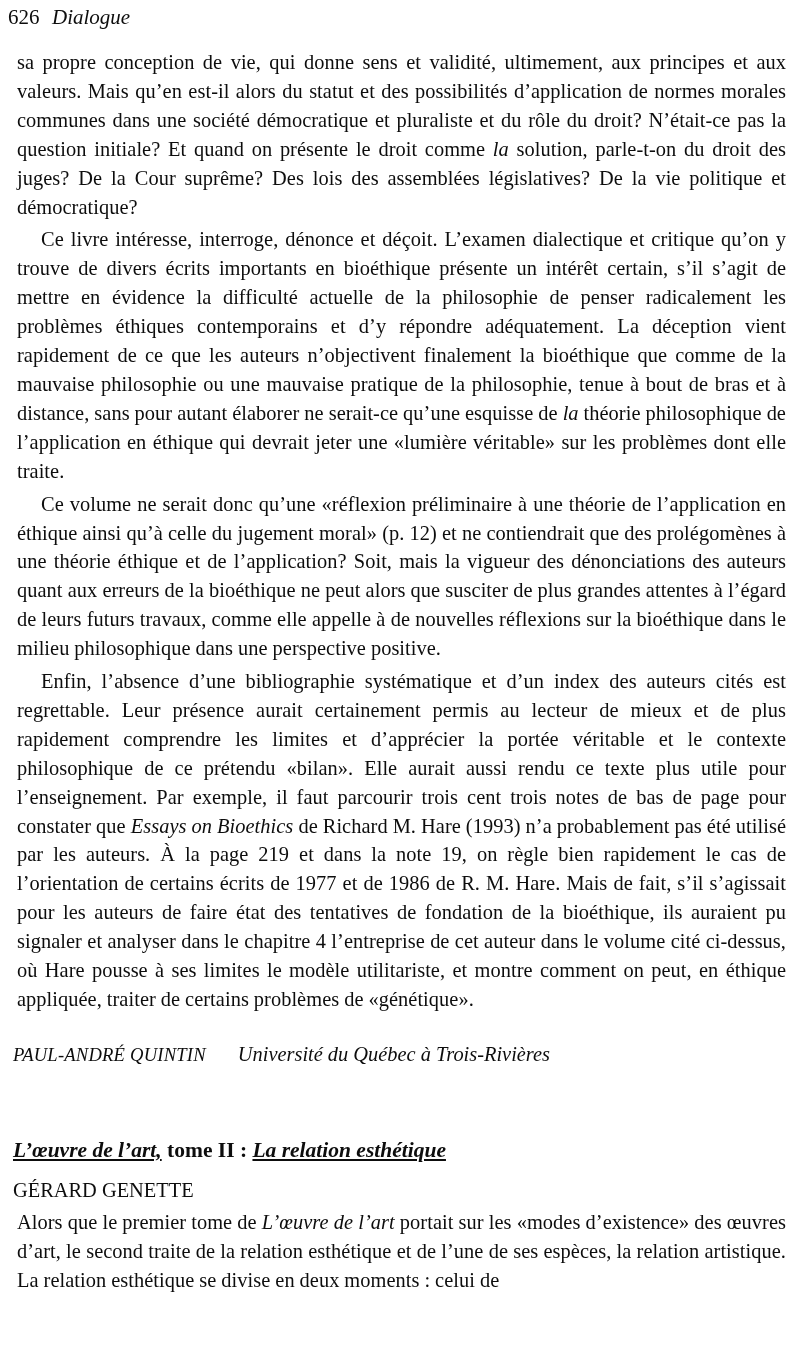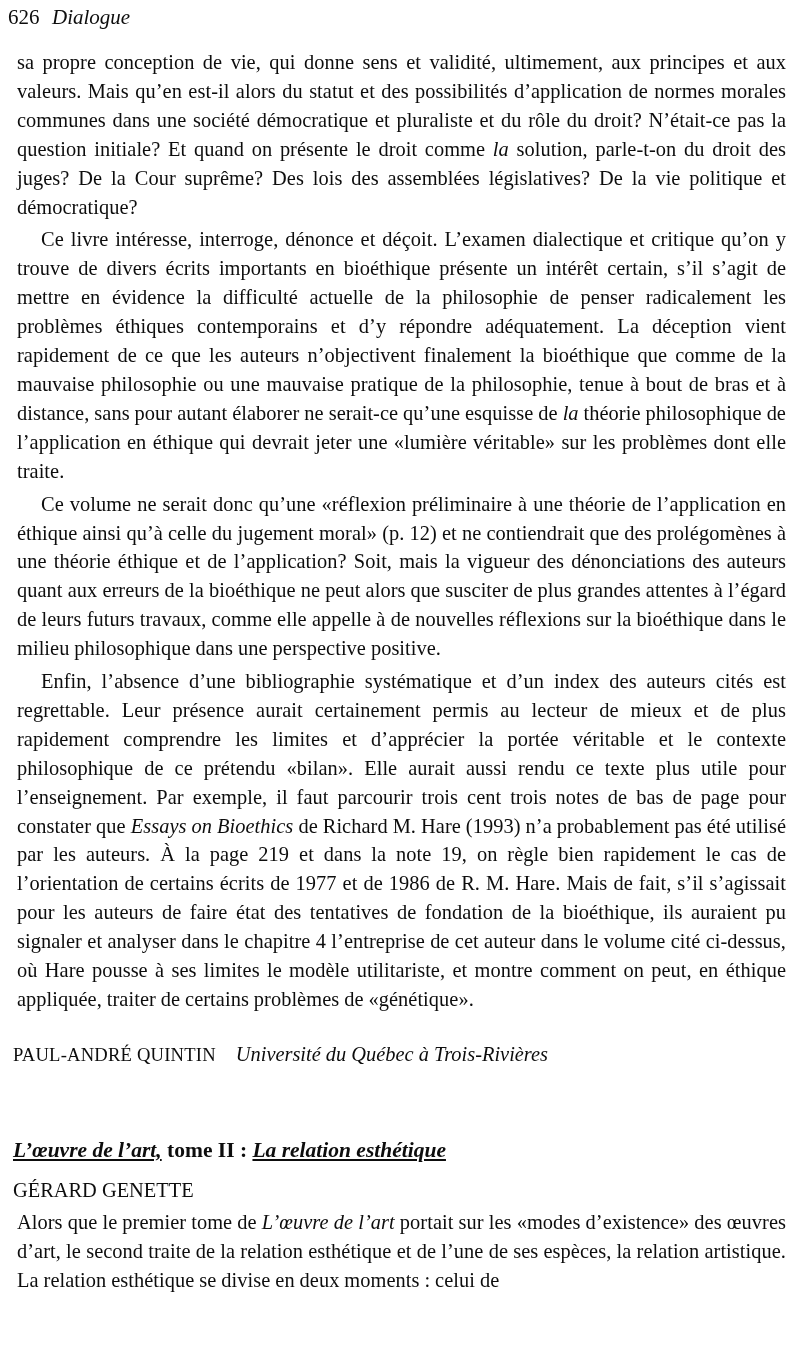--- a/index.html
+++ b/index.html
@@ -73,24 +73,25 @@
   .signature {
     margin-top: 26px;
     font-size: 20.4px;
     line-height: 28.9px;
     white-space: nowrap;
   }
   .sig-name {
     font-variant: normal;
     font-size: 18.6px;
     letter-spacing: 0.2px;
+    font-style: italic;
   }
   .sig-affil {
     font-style: italic;
-    margin-left: 20px;
+    margin-left: 32px;
   }
 
   
   .review-head {
     margin-top: 66px;
     font-size: 21.5px;
     line-height: 28px;
     font-weight: bold;
   }
   .review-head .it { font-style: italic; text-decoration: underline; }

